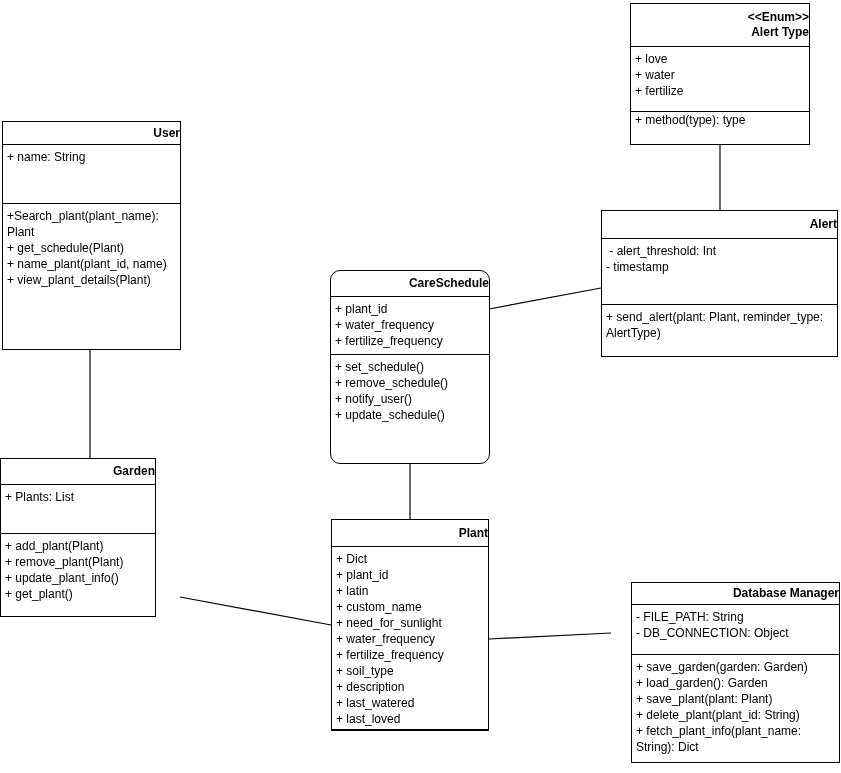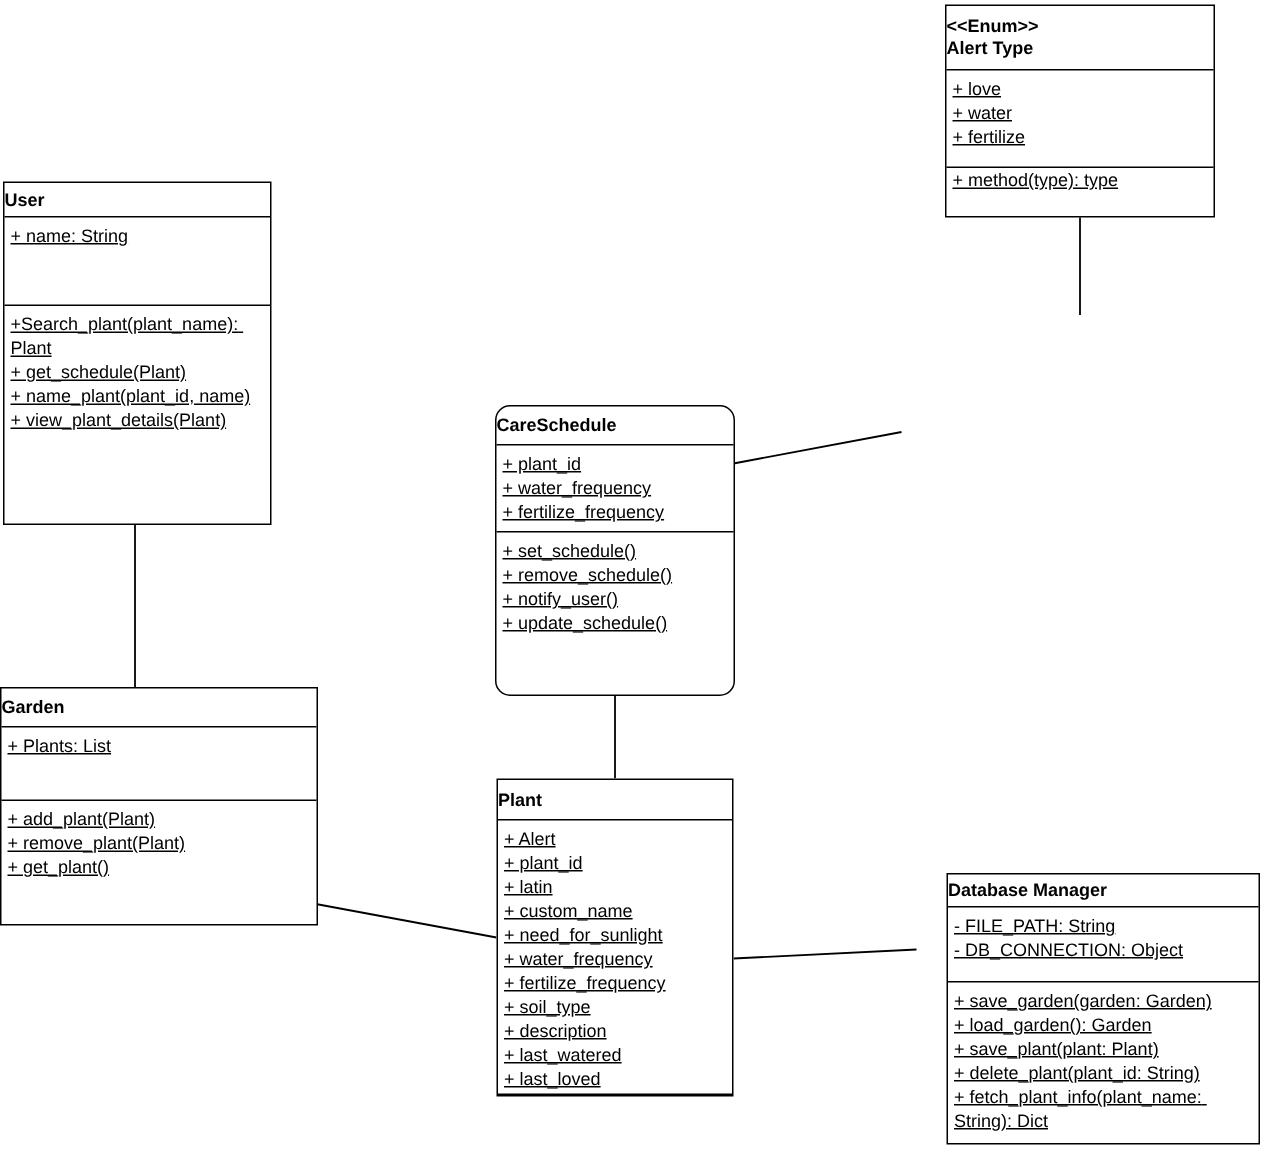--- a/index.html
+++ b/index.html
@@ -28,43 +28,42 @@
     border: 1.2px solid #000000;
     display: flex;
     flex-direction: column;
     font-size: 12px;
     line-height: 16px;
   }
   .uml-title {
     flex: 0 0 auto;
     display: flex;
     flex-direction: column;
-    align-items: flex-start;
+    align-items: flex-end;
     justify-content: center;
     text-align: center;
     font-weight: bold;
     line-height: 15px;
     box-sizing: border-box;
   }
   .uml-attrs, .uml-methods {
     border-top: 1.2px solid #000000;
     box-sizing: border-box;
     padding: 4px 4px 0 4px;
     overflow: hidden;
-    text-decoration: underline;
   }
   .uml-methods { flex: 1 1 auto; }
   .member-line { white-space: pre-wrap; word-break: break-word; }
 
   
   #box-user        { left: 2px;   top: 121px; width: 179px; height: 229px; }
   #box-user .uml-title { height: 22px; }
   #box-user .uml-attrs { height: 59px; }
 
-  #box-garden      { left: 0px;   top: 458px; width: 212px; height: 159px; }
+  #box-garden      { left: 0px;   top: 458px; width: 156px; height: 159px; }
   #box-garden .uml-title { height: 25px; }
   #box-garden .uml-attrs { height: 49px; }
 
   #box-careschedule{ left: 330px; top: 270px; width: 160px; height: 194px; border-radius: 10px; }
   #box-careschedule .uml-title { height: 25px; }
   #box-careschedule .uml-attrs { height: 58px; }
 
   #box-plant       { left: 331px; top: 519px; width: 158px; height: 212px; }
   #box-plant .uml-title { height: 26px; }
   #box-plant .uml-attrs { height: 197px; }
@@ -111,20 +110,21 @@
   </div>
 
   <div class="uml-class" id="box-garden">
     <div class="uml-title">Garden</div>
     <div class="uml-attrs">
         <div class="member-line">+ Plants: List</div>
       </div>
     <div class="uml-methods">
         <div class="member-line">+ add_plant(Plant)</div>
         <div class="member-line">+ remove_plant(Plant)</div>
+        <div class="member-line">+ update_plant_info()</div>
         <div class="member-line">+ get_plant()</div>
       </div>
   </div>
 
   <div class="uml-class" id="box-careschedule">
     <div class="uml-title">CareSchedule</div>
     <div class="uml-attrs">
         <div class="member-line">+ plant_id</div>
         <div class="member-line">+ water_frequency</div>
         <div class="member-line">+ fertilize_frequency</div>
@@ -133,21 +133,21 @@
         <div class="member-line">+ set_schedule()</div>
         <div class="member-line">+ remove_schedule()</div>
         <div class="member-line">+ notify_user()</div>
         <div class="member-line">+ update_schedule()</div>
       </div>
   </div>
 
   <div class="uml-class" id="box-plant">
     <div class="uml-title">Plant</div>
     <div class="uml-attrs">
-        <div class="member-line">+ Alert</div>
+        <div class="member-line">+ Dict</div>
         <div class="member-line">+ plant_id</div>
         <div class="member-line">+ latin</div>
         <div class="member-line">+ custom_name</div>
         <div class="member-line">+ need_for_sunlight</div>
         <div class="member-line">+ water_frequency</div>
         <div class="member-line">+ fertilize_frequency</div>
         <div class="member-line">+ soil_type</div>
         <div class="member-line">+ description</div>
         <div class="member-line">+ last_watered</div>
         <div class="member-line">+ last_loved</div>
@@ -164,20 +164,30 @@
     <div class="uml-attrs">
         <div class="member-line">+ love</div>
         <div class="member-line">+ water</div>
         <div class="member-line">+ fertilize</div>
       </div>
     <div class="uml-methods">
         <div class="member-line">+ method(type): type</div>
       </div>
   </div>
 
+  <div class="uml-class" id="box-alert">
+    <div class="uml-title">Alert</div>
+    <div class="uml-attrs">
+        <div class="member-line"> - alert_threshold: Int</div>
+        <div class="member-line">- timestamp</div>
+      </div>
+    <div class="uml-methods">
+        <div class="member-line">+ send_alert(plant: Plant, reminder_type: AlertType)</div>
+      </div>
+  </div>
 
   <div class="uml-class" id="box-dbmanager">
     <div class="uml-title">Database Manager</div>
     <div class="uml-attrs">
         <div class="member-line">- FILE_PATH: String</div>
         <div class="member-line">- DB_CONNECTION: Object</div>
       </div>
     <div class="uml-methods">
         <div class="member-line">+ save_garden(garden: Garden)</div>
         <div class="member-line">+ load_garden(): Garden</div>

